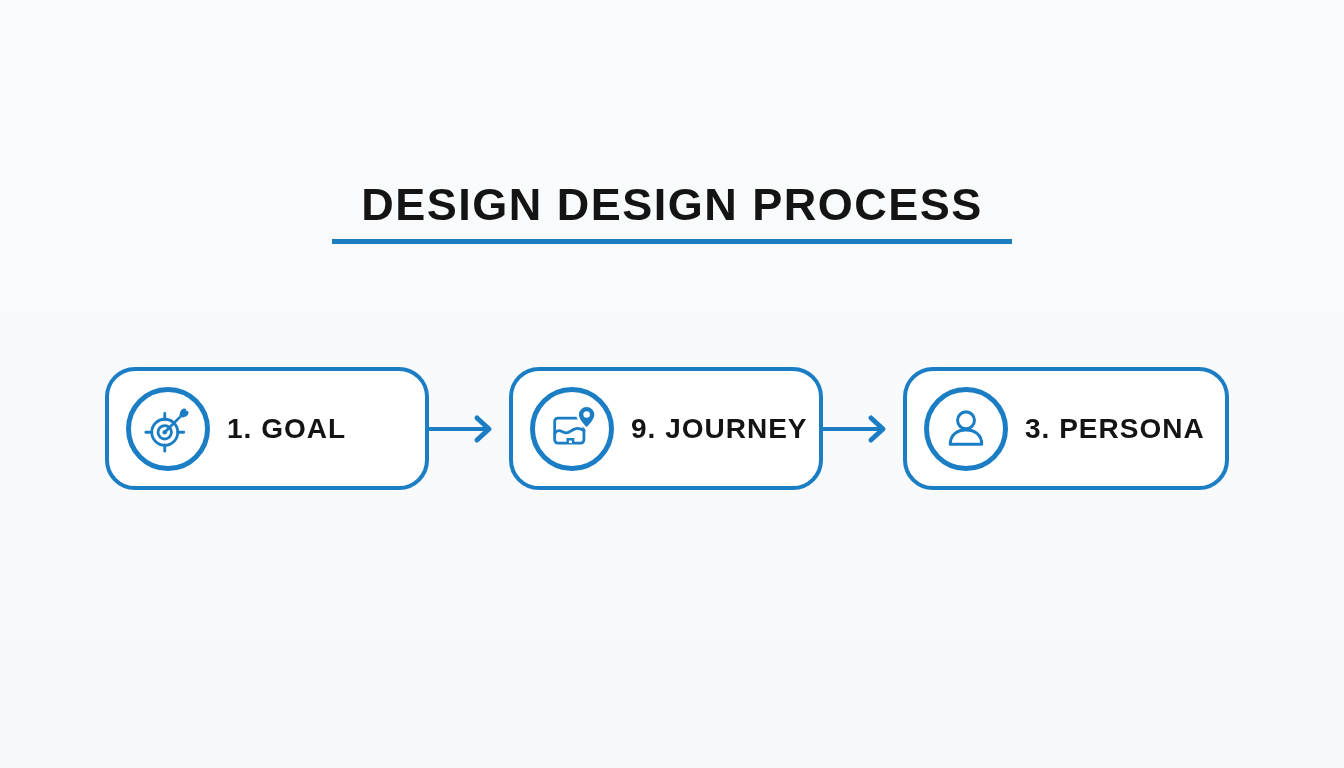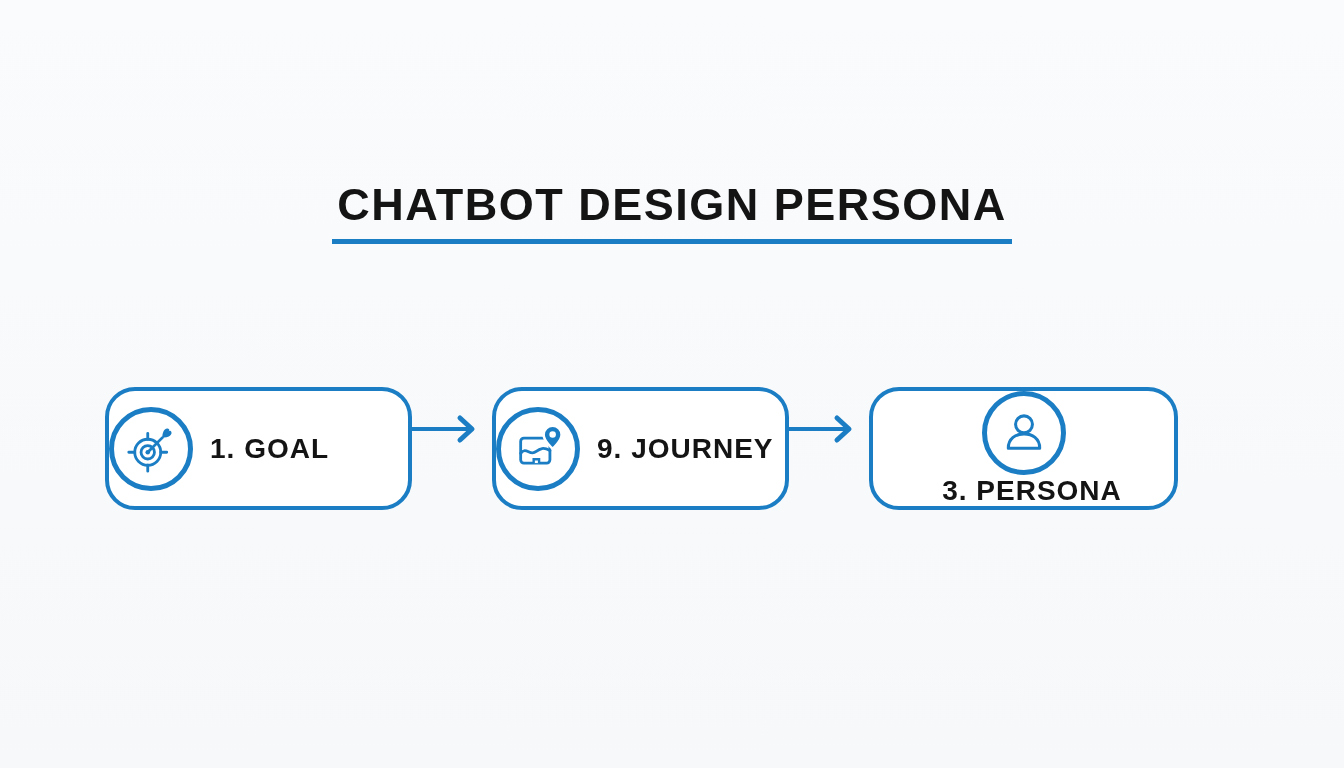--- a/index.html
+++ b/index.html
@@ -49,26 +49,26 @@
     display: flex;
     align-items: stretch;
   }
   .step-box {
     height: 115px;
     border: 4px solid #1b7ec4;
     border-radius: 30px;
     background: #ffffff;
     display: flex;
     align-items: center;
+    padding-left: 17px;
     box-sizing: content-box;
-    margin-top: 20px;
   }
   .step-box.w1 { width: 299px; }
   .step-box.w2 { width: 289px; }
-  .step-box.w3 { width: 301px; flex-direction: column; }
+  .step-box.w3 { width: 301px; }
   .icon-circle {
     width: 74px;
     height: 74px;
     border: 5px solid #1b7ec4;
     border-radius: 50%;
     flex: 0 0 auto;
     display: flex;
     align-items: center;
     justify-content: center;
     background: #ffffff;
@@ -99,21 +99,21 @@
     display: block;
     margin-left: -4px;
   }
 </style>
 </head>
 <body>
 
 <div class="canvas">
 
   <div class="title-wrap">
-    <div class="title">CHATBOT DESIGN PERSONA</div>
+    <div class="title">DESIGN DESIGN PROCESS</div>
     <div class="title-underline"></div>
   </div>
 
   <div class="flow-row">
 
     <div class="step-box w1">
       <div class="icon-circle">
         <span>
           <svg viewBox="0 0 48 48" fill="none" xmlns="http://www.w3.org/2000/svg">
 

